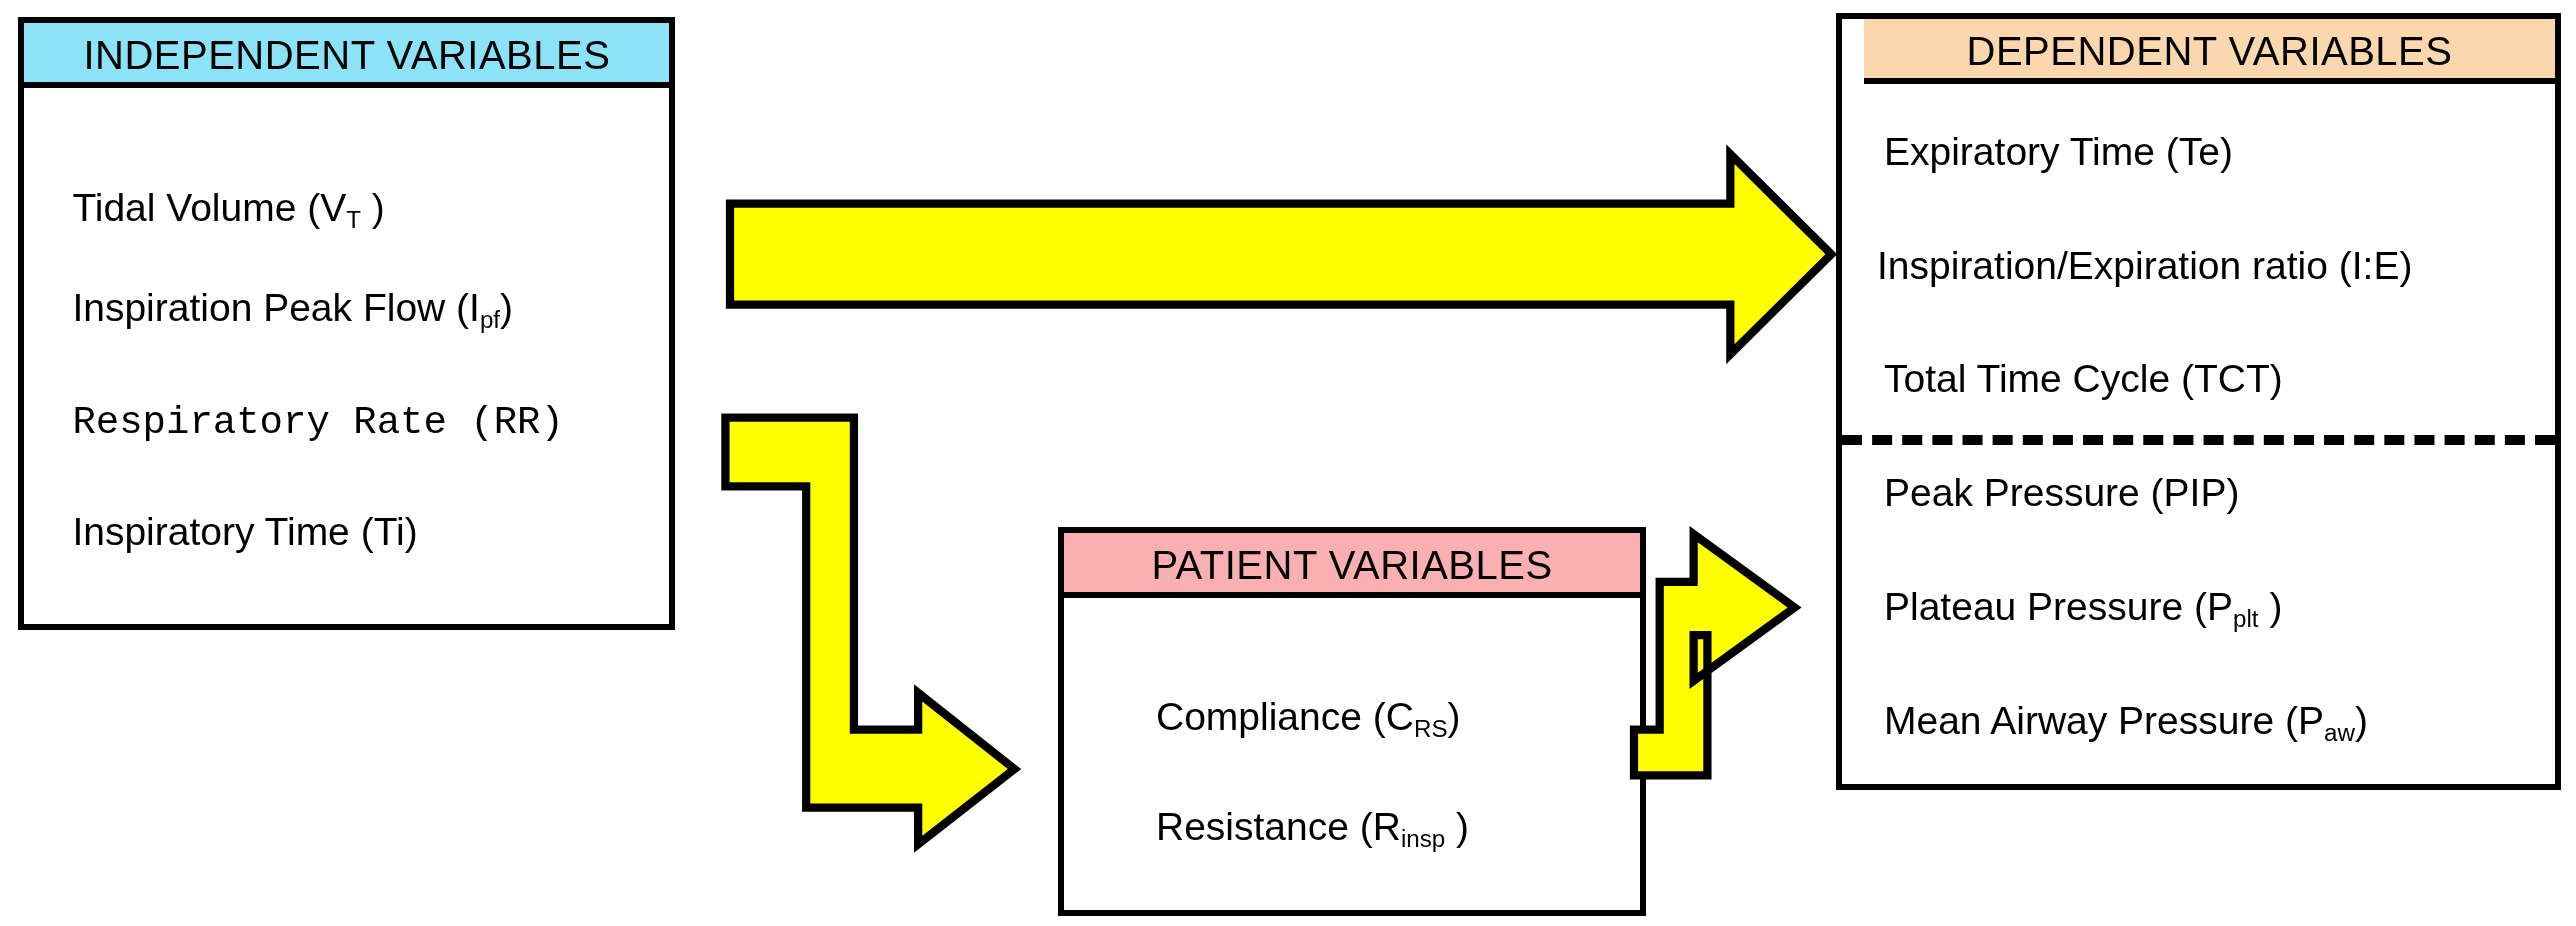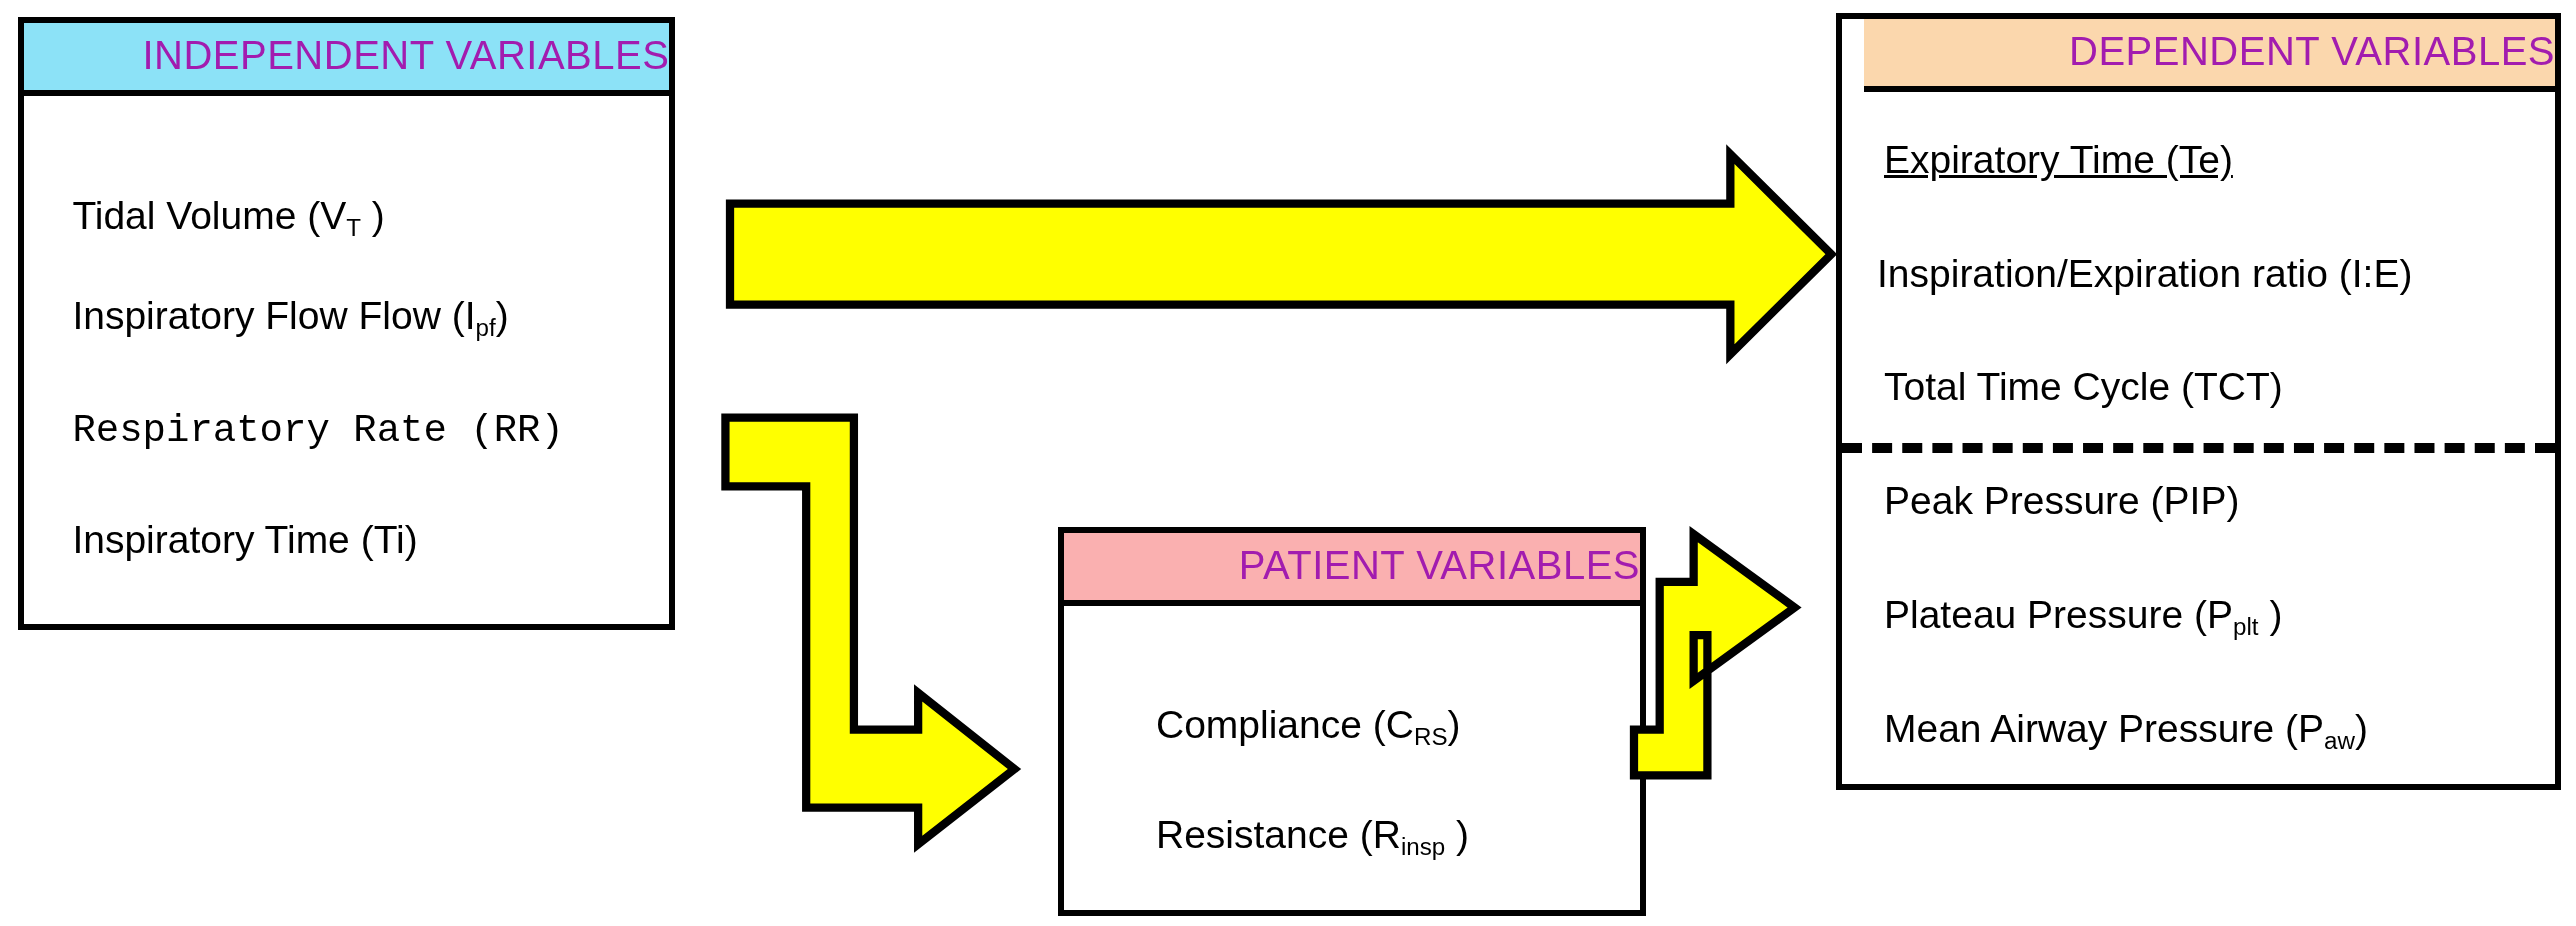--- a/index.html
+++ b/index.html
@@ -22,25 +22,25 @@
   
   .vbox {
     position: absolute;
     box-sizing: border-box;
     border: 6.4px solid #000000;
     background: #ffffff;
   }
   .vbox-header {
     box-sizing: border-box;
     border-bottom: 6.4px solid #000000;
-    text-align: right;
+    text-align: center;
     font-size: 40px;
     letter-spacing: 0.5px;
-    color: #a21caf;
-    padding: 10px 0 12px 0;
+    color: #000000;
+    padding: 10px 0 4px 0;
     white-space: nowrap;
   }
   .vbox-body {
     position: relative;
     box-sizing: border-box;
     height: calc(100% - 68px);
   }
   .vitem {
     position: absolute;
     font-size: 39px;
@@ -92,38 +92,38 @@
 </style>
 </head>
 <body>
 
 <div id="canvas">
 
   <div class="vbox" id="box-independent">
     <div class="vbox-header">INDEPENDENT VARIABLES</div>
     <div class="vbox-body">
       <div class="vitem" style="left:48px; top:84px;margin-top:16px;"><span>Tidal Volume (V</span><sub>T</sub><span> )</span></div>
-      <div class="vitem" style="left:48px; top:200px;"><span>Inspiratory Flow Flow (I</span><sub>pf</sub><span>)</span></div>
+      <div class="vitem" style="left:48px; top:200px;"><span>Inspiration Peak Flow (I</span><sub>pf</sub><span>)</span></div>
       <div class="vitem" style="left:48px; top:316px;font-family:Liberation Mono, monospace;"><span>Respiratory Rate (RR)</span><sub></sub><span></span></div>
       <div class="vitem" style="left:48px; top:424px;"><span>Inspiratory Time (Ti)</span><sub></sub><span></span></div>
     </div>
   </div>
 
   <div class="vbox" id="box-patient">
     <div class="vbox-header">PATIENT VARIABLES</div>
     <div class="vbox-body">
       <div class="vitem" style="left:92px; top:99px;"><span>Compliance (C</span><sub>RS</sub><span>)</span></div>
       <div class="vitem" style="left:92px; top:209px;"><span>Resistance (R</span><sub>insp</sub><span> )</span></div>
     </div>
   </div>
 
   <div class="vbox" id="box-dependent">
     <div class="vbox-header">DEPENDENT VARIABLES</div>
     <div class="vbox-body">
-      <div class="vitem" style="left:42px; top:48px;text-decoration:underline;"><span>Expiratory Time (Te)</span><sub></sub><span></span></div>
+      <div class="vitem" style="left:42px; top:48px;"><span>Expiratory Time (Te)</span><sub></sub><span></span></div>
       <div class="vitem" style="left:35px; top:162px;"><span>Inspiration/Expiration ratio (I:E)</span><sub></sub><span></span></div>
       <div class="vitem" style="left:42px; top:275px;"><span>Total Time Cycle (TCT)</span><sub></sub><span></span></div>
 
       <div class="divider-dashed" style="top:351px;"></div>
 
       <div class="vitem" style="left:42px; top:503px;"><span>Plateau Pressure  (P</span><sub>plt</sub><span> )</span></div>
       <div class="vitem" style="left:42px; top:389px;"><span>Peak Pressure (PIP)</span><sub></sub><span></span></div>
       <div class="vitem" style="left:42px; top:617px;text-align:center;"><span>Mean Airway Pressure (P</span><sub>aw</sub><span>)</span></div>
     </div>
   </div>

